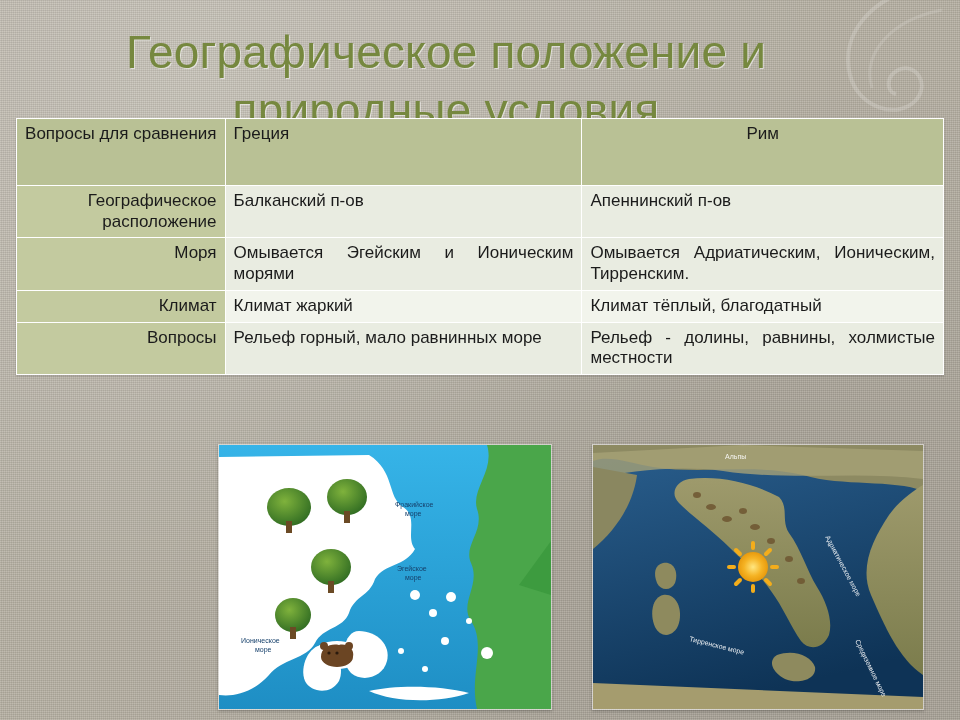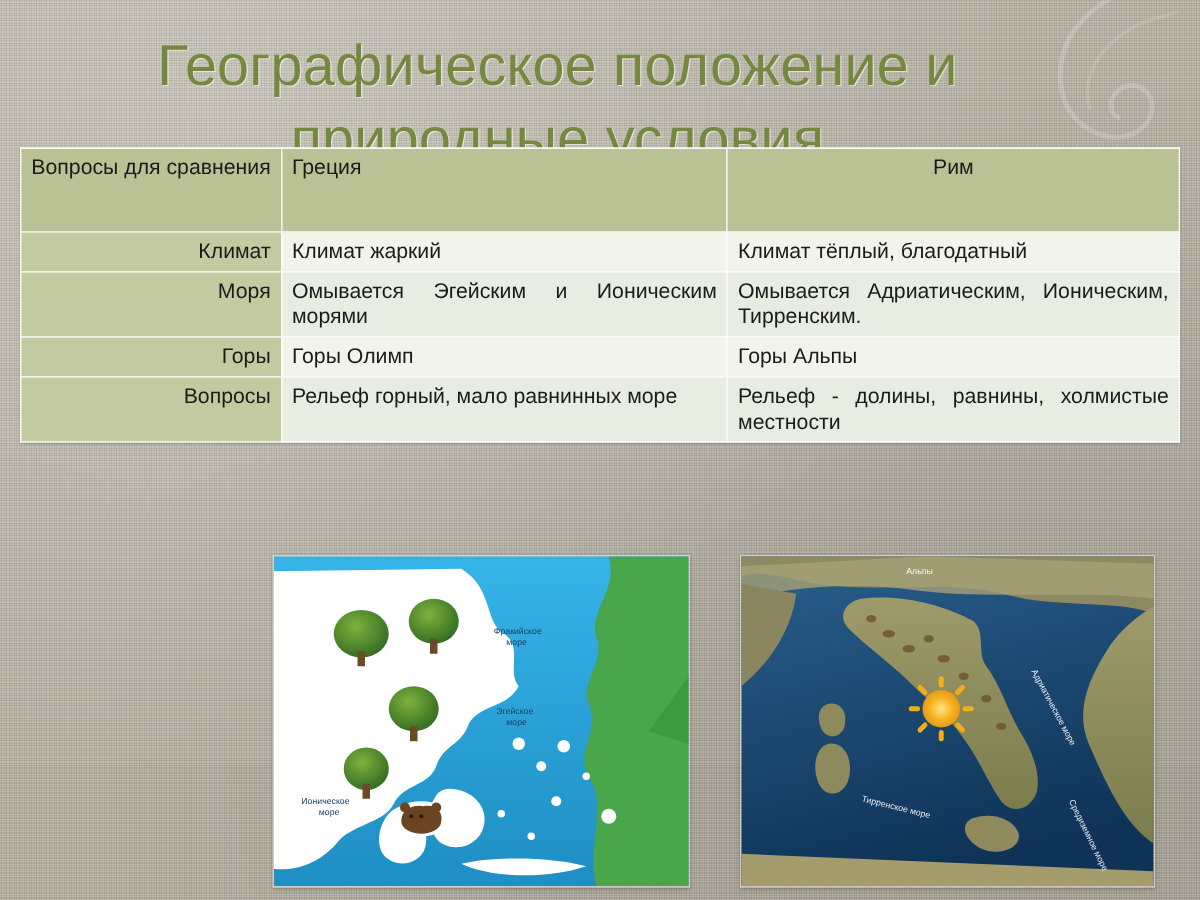--- a/index.html
+++ b/index.html
@@ -139,38 +139,38 @@
           <col class="c2">
           <col class="c3">
         </colgroup>
       <tbody>
         <tr class="head">
           <td class="rowlabel">Вопросы для сравнения</td>
           <td>Греция</td>
           <td class="center">Рим</td>
         </tr>
 
+        <tr>
+          <td class="rowlabel">Географическое расположение</td>
+          <td class="cell-odd">Балканский п-ов</td>
+          <td class="cell-odd">Апеннинский п-ов</td>
+        </tr>
+
+        <tr>
+          <td class="rowlabel">Моря</td>
+          <td class="cell-odd just">Омывается Эгейским и Ионическим морями</td>
+          <td class="cell-odd just">Омывается Адриатическим, Ионическим, Тирренским.</td>
+        </tr>
 
         <tr>
           <td class="rowlabel">Климат</td>
           <td class="cell-even">Климат жаркий</td>
           <td class="cell-even">Климат тёплый, благодатный</td>
         </tr>
 
-        <tr>
-          <td class="rowlabel">Моря</td>
-          <td class="cell-odd just">Омывается Эгейским и Ионическим морями</td>
-          <td class="cell-odd just">Омывается Адриатическим, Ионическим, Тирренским.</td>
-        </tr>
-
-        <tr>
-          <td class="rowlabel">Горы</td>
-          <td class="cell-even">Горы Олимп</td>
-          <td class="cell-even">Горы Альпы</td>
-        </tr>
 
         <tr>
           <td class="rowlabel">Вопросы</td>
           <td class="cell-odd just">Рельеф горный, мало равнинных море</td>
           <td class="cell-odd just">Рельеф - долины, равнины, холмистые местности</td>
         </tr>
       </tbody>
     </table>
   </div>
 

